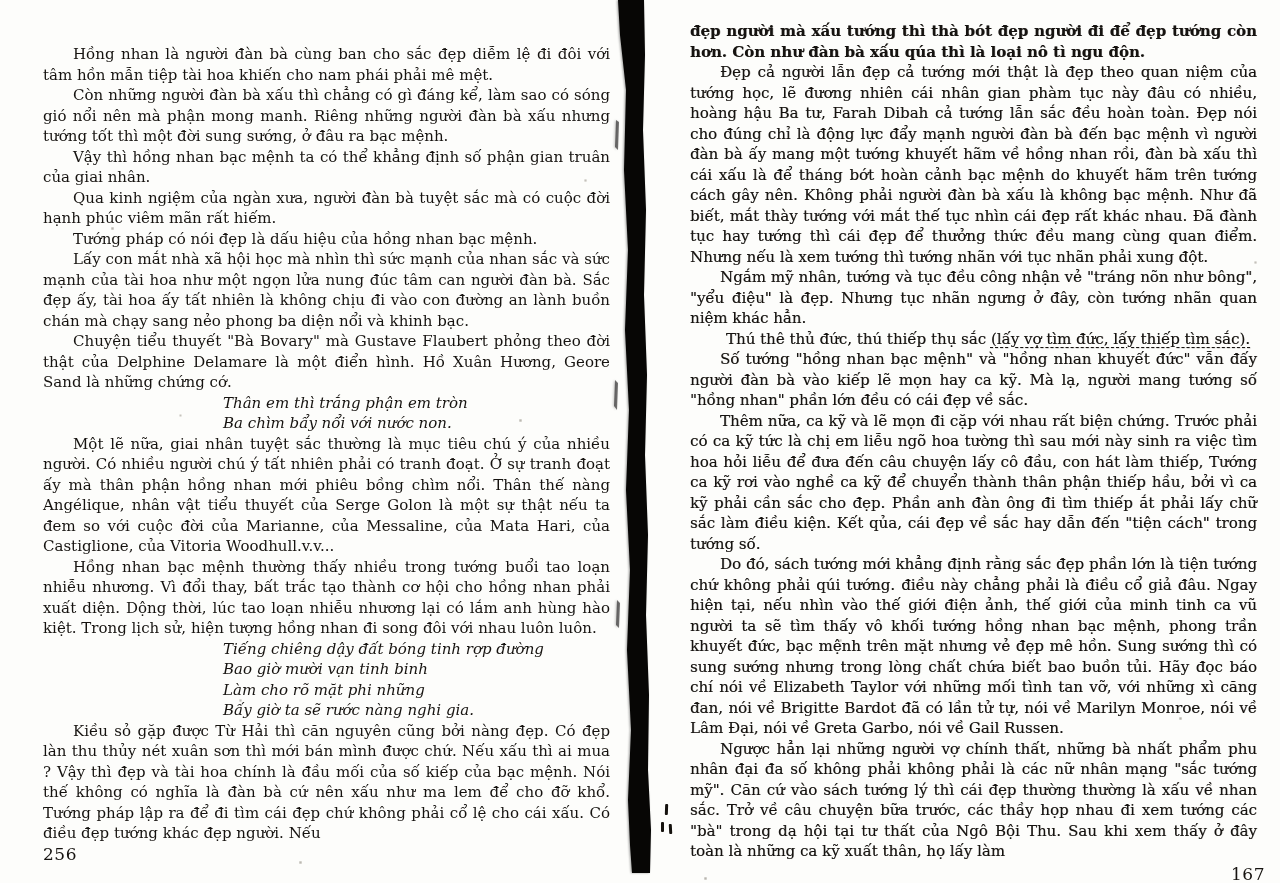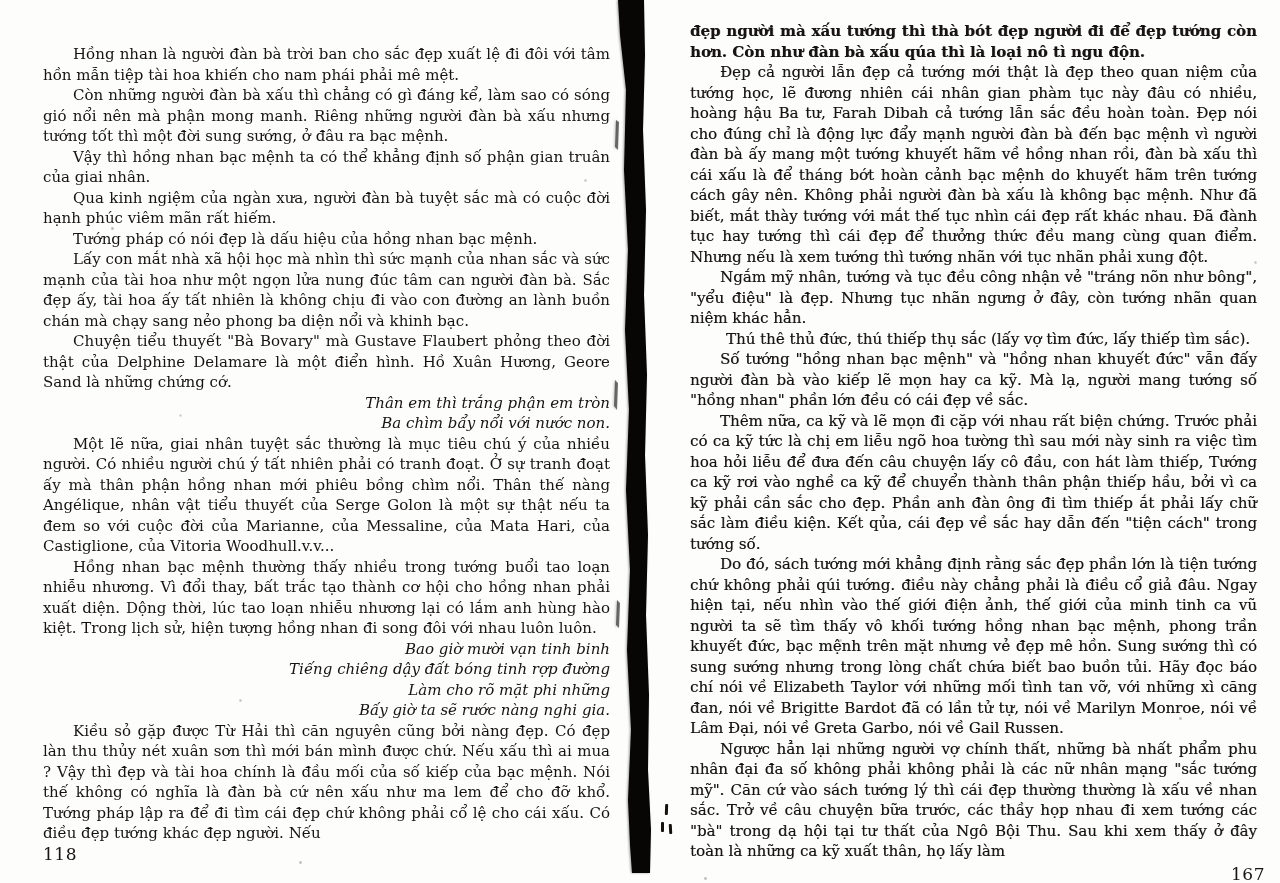--- a/index.html
+++ b/index.html
@@ -7,24 +7,24 @@
     position:relative;width:1280px;height:883px;overflow:hidden;
     background:#fdfdfb;
     font-family:"DejaVu Serif","Liberation Serif",serif;
     color:#161310;
   }
   .page{position:absolute;text-align:justify;font-size:15px;line-height:20.5px;}
   .page-left{left:43px;top:44px;width:567px;}
   .page-right{left:690px;top:21px;width:567px;}
   .para{margin:0;text-indent:30px;}
   .para.noindent{text-indent:0;}
-  .poem{margin:0 0 0 180px;font-style:italic;text-align:right;}
+  .poem{margin:0 0 0 180px;font-style:italic;text-align:left;}
   .poem p{margin:0;}
   .quote{margin:0;text-indent:36px;}
-  .u-dash{text-decoration-style:dashed;text-decoration-thickness:1px;text-underline-offset:3px;}
+  .u-dash{text-decoration:underline;text-decoration-style:dashed;text-decoration-thickness:1px;text-underline-offset:3px;}
   
   .page-right .para,.page-right .quote{text-shadow:0.4px 0.3px 0 rgba(10,8,5,0.45);}
   .bold{font-weight:bold;text-shadow:0.6px 0.4px 0 rgba(10,8,5,0.7);}
   .pagenum{position:absolute;font-size:17px;letter-spacing:0.5px;}
   .pagenum-left{left:43px;top:844px;}
   .pagenum-right{left:1231px;top:864px;}
   
   .spine{position:absolute;left:610px;top:0;width:56px;height:883px;}
   .spine svg{display:block;filter:blur(0.3px) drop-shadow(-1px 0 1px rgba(40,40,40,0.45));}
   
@@ -40,54 +40,54 @@
       760px 300px 0 0.6px #bab7b0, 980px 150px 0 0.6px #c0bdb6, 1105px 420px 0 0.7px #bcb9b2,
       840px 640px 0 0.6px #c2bfb8, 1180px 718px 0 0.7px #bab7b0, 948px 808px 0 0.6px #c0bdb6,
       1255px 262px 0 0.6px #c4c1ba, 705px 878px 0 0.7px #b8b5af, 1010px 560px 0 0.5px #c8c5be;}
 </style>
 </head>
 <body>
 
 <div class="scan">
 
   <div class="page page-left">
-    <p class="para">Hồng nhan là người đàn bà trời ban cho sắc đẹp xuất lệ đi đôi với tâm hồn mẫn tiệp tài hoa khiến cho nam phái phải mê mệt.</p>
+    <p class="para">Hồng nhan là người đàn bà cùng ban cho sắc đẹp diễm lệ đi đôi với tâm hồn mẫn tiệp tài hoa khiến cho nam phái phải mê mệt.</p>
     <p class="para">Còn những người đàn bà xấu thì chẳng có gì đáng kể, làm sao có sóng gió nổi nên mà phận mong manh. Riêng những người đàn bà xấu nhưng tướng tốt thì một đời sung sướng, ở đâu ra bạc mệnh.</p>
     <p class="para">Vậy thì hồng nhan bạc mệnh ta có thể khẳng định số phận gian truân của giai nhân.</p>
     <p class="para">Qua kinh ngiệm của ngàn xưa, người đàn bà tuyệt sắc mà có cuộc đời hạnh phúc viêm mãn rất hiếm.</p>
     <p class="para">Tướng pháp có nói đẹp là dấu hiệu của hồng nhan bạc mệnh.</p>
     <p class="para">Lấy con mắt nhà xã hội học mà nhìn thì sức mạnh của nhan sắc và sức mạnh của tài hoa như một ngọn lửa nung đúc tâm can người đàn bà. Sắc đẹp ấy, tài hoa ấy tất nhiên là không chịu đi vào con đường an lành buồn chán mà chạy sang nẻo phong ba diện nổi và khinh bạc.</p>
     <p class="para">Chuyện tiểu thuyết "Bà Bovary" mà Gustave Flaubert phỏng theo đời thật của Delphine Delamare là một điển hình. Hồ Xuân Hương, Geore Sand là những chứng cớ.</p>
     <div class="poem">
       <p>Thân em thì trắng phận em tròn</p>
       <p>Ba chìm bẩy nổi với nước non.</p>
     </div>
     <p class="para">Một lẽ nữa, giai nhân tuyệt sắc thường là mục tiêu chú ý của nhiều người. Có nhiều người chú ý tất nhiên phải có tranh đoạt. Ở sự tranh đoạt ấy mà thân phận hồng nhan mới phiêu bồng chìm nổi. Thân thế nàng Angélique, nhân vật tiểu thuyết của Serge Golon là một sự thật nếu ta đem so với cuộc đời của Marianne, của Messaline, của Mata Hari, của Castiglione, của Vitoria Woodhull.v.v...</p>
     <p class="para">Hồng nhan bạc mệnh thường thấy nhiều trong tướng buổi tao loạn nhiễu nhương. Vì đổi thay, bất trắc tạo thành cơ hội cho hồng nhan phải xuất diện. Dộng thời, lúc tao loạn nhiễu nhương lại có lắm anh hùng hào kiệt. Trong lịch sử, hiện tượng hồng nhan đi song đôi với nhau luôn luôn.</p>
     <div class="poem">
+      <p>Tiếng chiêng dậy đất bóng tinh rợp đường</p>
       <p>Bao giờ mười vạn tinh binh</p>
-      <p>Tiếng chiêng dậy đất bóng tinh rợp đường</p>
       <p>Làm cho rõ mặt phi những</p>
       <p>Bấy giờ ta sẽ rước nàng nghi gia.</p>
     </div>
     <p class="para">Kiều sỏ gặp được Từ Hải thì căn nguyên cũng bởi nàng đẹp. Có đẹp làn thu thủy nét xuân sơn thì mới bán mình được chứ. Nếu xấu thì ai mua ? Vậy thì đẹp và tài hoa chính là đầu mối của số kiếp của bạc mệnh. Nói thế không có nghĩa là đàn bà cứ nên xấu như ma lem để cho đỡ khổ. Tướng pháp lập ra để đi tìm cái đẹp chứ không phải cổ lệ cho cái xấu. Có điều đẹp tướng khác đẹp người. Nếu</p>
   </div>
 
   <div class="page page-right">
     <p class="para noindent bold">đẹp người mà xấu tướng thì thà bót đẹp người đi để đẹp tướng còn hơn. Còn như đàn bà xấu qúa thì là loại nô tì ngu độn.</p>
     <p class="para">Đẹp cả người lẫn đẹp cả tướng mới thật là đẹp theo quan niệm của tướng học, lẽ đương nhiên cái nhân gian phàm tục này đâu có nhiều, hoàng hậu Ba tư, Farah Dibah cả tướng lẫn sắc đều hoàn toàn. Đẹp nói cho đúng chỉ là động lực đẩy mạnh người đàn bà đến bạc mệnh vì người đàn bà ấy mang một tướng khuyết hãm về hồng nhan rồi, đàn bà xấu thì cái xấu là để tháng bớt hoàn cảnh bạc mệnh do khuyết hãm trên tướng cách gây nên. Không phải người đàn bà xấu là không bạc mệnh. Như đã biết, mắt thày tướng với mắt thế tục nhìn cái đẹp rất khác nhau. Đã đành tục hay tướng thì cái đẹp để thưởng thức đều mang cùng quan điểm. Nhưng nếu là xem tướng thì tướng nhãn với tục nhãn phải xung đột.</p>
     <p class="para">Ngắm mỹ nhân, tướng và tục đều công nhận vẻ "tráng nõn như bông", "yểu điệu" là đẹp. Nhưng tục nhãn ngưng ở đây, còn tướng nhãn quan niệm khác hẳn.</p>
     <p class="quote"><span>Thú thê thủ đức, thú thiếp thụ sắc </span><span class="u-dash">(lấy vợ tìm đức, lấy thiếp tìm sắc).</span></p>
     <p class="para">Số tướng "hồng nhan bạc mệnh" và "hồng nhan khuyết đức" vẫn đấy người đàn bà vào kiếp lẽ mọn hay ca kỹ. Mà lạ, người mang tướng số "hồng nhan" phần lớn đều có cái đẹp về sắc.</p>
     <p class="para">Thêm nữa, ca kỹ và lẽ mọn đi cặp với nhau rất biện chứng. Trước phải có ca kỹ tức là chị em liễu ngõ hoa tường thì sau mới này sinh ra việc tìm hoa hỏi liễu để đưa đến câu chuyện lấy cô đầu, con hát làm thiếp, Tướng ca kỹ rơi vào nghề ca kỹ để chuyển thành thân phận thiếp hầu, bởi vì ca kỹ phải cần sắc cho đẹp. Phần anh đàn ông đi tìm thiếp ắt phải lấy chữ sắc làm điều kiện. Kết qủa, cái đẹp về sắc hay dẫn đến "tiện cách" trong tướng số.</p>
     <p class="para">Do đó, sách tướng mới khẳng định rằng sắc đẹp phần lớn là tiện tướng chứ không phải qúi tướng. điều này chẳng phải là điều cổ giả đâu. Ngay hiện tại, nếu nhìn vào thế giới điện ảnh, thế giới của minh tinh ca vũ người ta sẽ tìm thấy vô khối tướng hồng nhan bạc mệnh, phong trần khuyết đức, bạc mệnh trên mặt nhưng vẻ đẹp mê hồn. Sung sướng thì có sung sướng nhưng trong lòng chất chứa biết bao buồn tủi. Hãy đọc báo chí nói về Elizabeth Taylor với những mối tình tan vỡ, với những xì căng đan, nói về Brigitte Bardot đã có lần tử tự, nói về Marilyn Monroe, nói về Lâm Đại, nói về Greta Garbo, nói về Gail Russen.</p>
     <p class="para">Ngược hẳn lại những người vợ chính thất, những bà nhất phẩm phu nhân đại đa số không phải không phải là các nữ nhân mạng "sắc tướng mỹ". Căn cứ vào sách tướng lý thì cái đẹp thường thường là xấu về nhan sắc. Trở về câu chuyện bữa trước, các thầy họp nhau đi xem tướng các "bà" trong dạ hội tại tư thất của Ngô Bội Thu. Sau khi xem thấy ở đây toàn là những ca kỹ xuất thân, họ lấy làm</p>
   </div>
 
-  <div class="pagenum pagenum-left">118</div>
+  <div class="pagenum pagenum-left">256</div>
   <div class="pagenum pagenum-right">167</div>
 
   <div class="spine">
     <svg width="56" height="883" viewBox="0 0 56 883" xmlns="http://www.w3.org/2000/svg">
       <path fill="#070605" d="M8,0 L34,0 L35,55 L33,130 L36,210 L34,295 L37,375 L35,455 L38,535 L36,615 L39,695 L38,770 L41,830 L40,873
            L22,873 L20,845 L18,800 L21,730 L17,650 L20,570 L16,490 L19,410 L15,330 L18,250 L14,170 L16,90 L10,35 Z"></path>
       <path fill="#070605" opacity="0.55" d="M6,120 L9,122 L8,150 L5,147 Z M5,380 L8,383 L7,410 L4,406 Z M7,600 L10,603 L9,628 L6,625 Z"></path>
     </svg>
   </div>
   <div class="mark mark1"></div>

